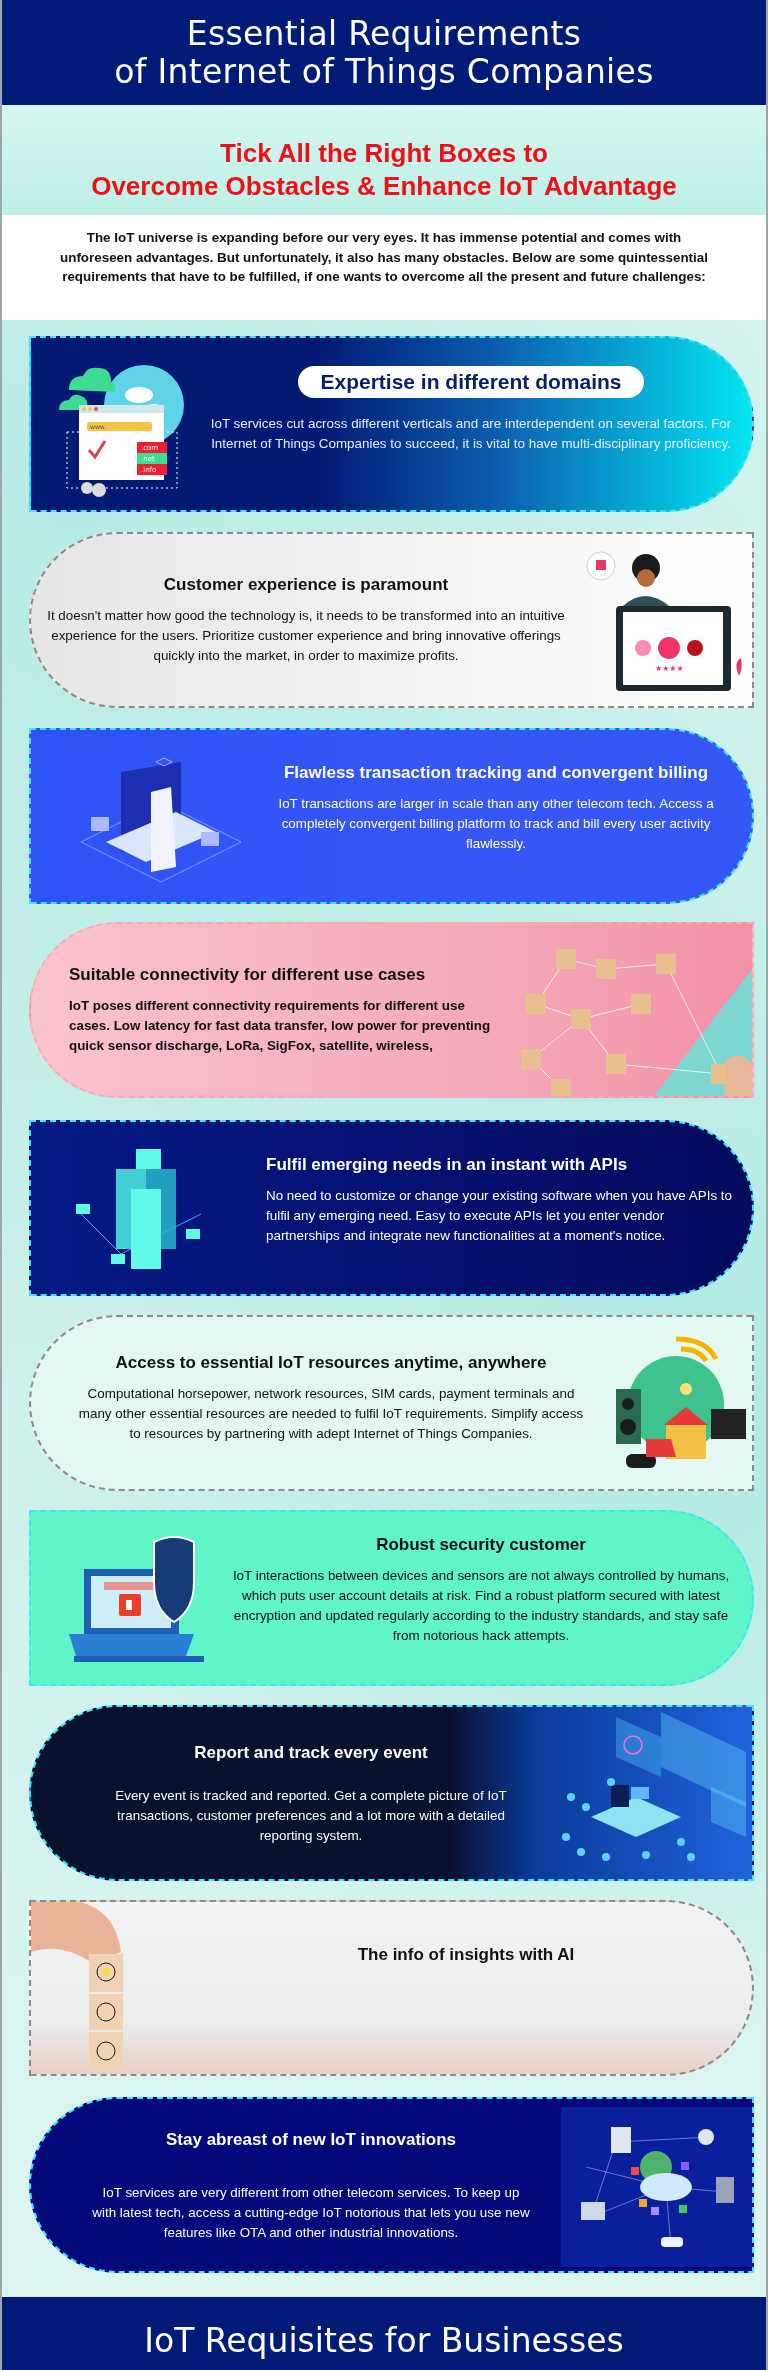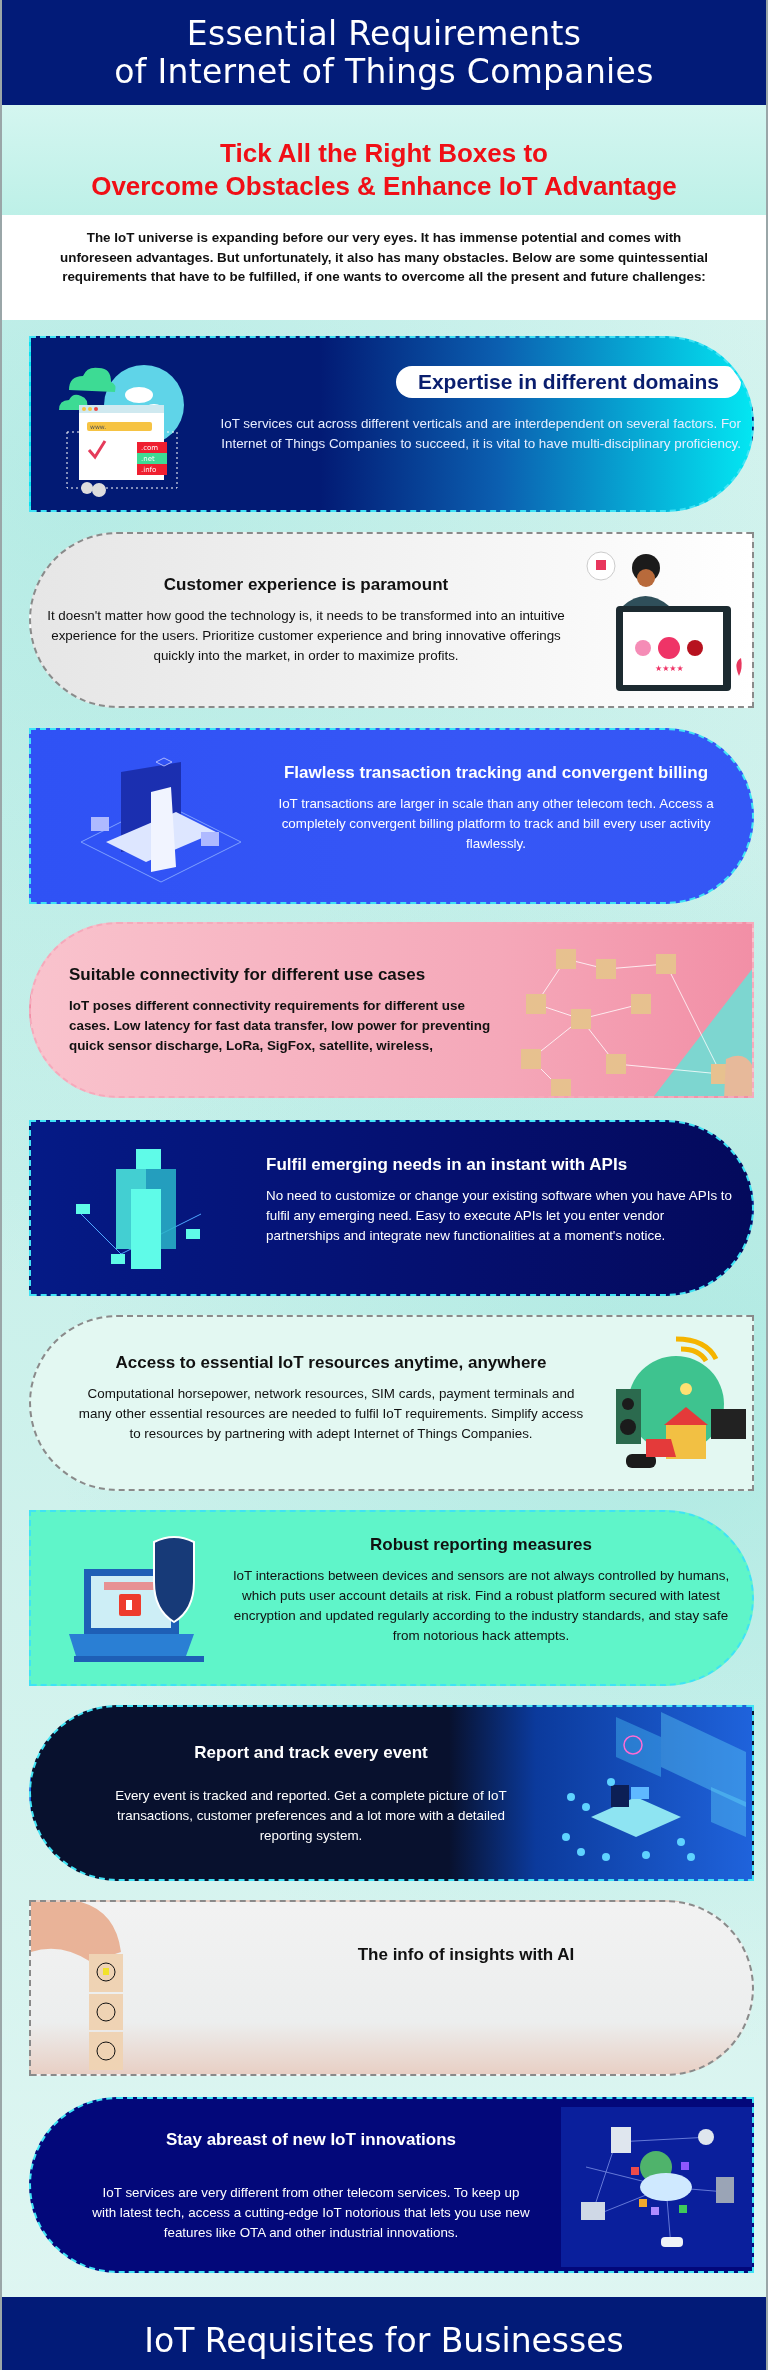--- a/index.html
+++ b/index.html
@@ -123,21 +123,21 @@
         <rect x="88" y="103" width="30" height="11" fill="#3ddb94"></rect>
         <rect x="88" y="114" width="30" height="11" fill="#ef1f30"></rect>
         <text x="92" y="100" font-size="7" fill="#fff" font-family="DejaVu Sans, sans-serif">.com</text>
         <text x="92" y="111" font-size="7" fill="#fff" font-family="DejaVu Sans, sans-serif">.net</text>
         <text x="92" y="122" font-size="7" fill="#fff" font-family="DejaVu Sans, sans-serif">.info</text>
         <rect x="18" y="82" width="110" height="56" fill="none" stroke="#fff" stroke-dasharray="2 3"></rect>
         <circle cx="38" cy="138" r="6" fill="#ddd"></circle>
           <circle cx="50" cy="140" r="7" fill="#ddd"></circle>
       </svg>
     </div>
-    <div class="txt" style="left:170px; width:540px; top:28px;text-align:right;">
+    <div class="txt" style="left:170px; width:540px; top:28px;">
       <div class="pill">Expertise in different domains</div>
       <div class="body">IoT services cut across different verticals and are interdependent on several factors. For Internet of Things Companies to succeed, it is vital to have multi-disciplinary proficiency.</div>
     </div>
   </div>
 
   <div class="card l dash-grey c2">
     <div class="txt" style="left:15px; width:520px; top:40px;">
       <div class="title">Customer experience is paramount</div>
       <div class="body">It doesn't matter how good the technology is, it needs to be transformed into an intuitive experience for the users. Prioritize customer experience and bring innovative offerings quickly into the market, in order to maximize profits.</div>
     </div>
@@ -263,21 +263,21 @@
         <rect x="42" y="52" width="80" height="52" fill="#cdeef6"></rect>
         <rect x="55" y="58" width="50" height="8" fill="#f26a6a" opacity="0.7"></rect>
         <rect x="70" y="70" width="22" height="22" rx="2" fill="#ee3b2c"></rect>
         <rect x="77" y="76" width="6" height="10" fill="#fff"></rect>
         <path d="M20 110 l125 0 l-8 22 l-110 0 z" fill="#2a7fd4"></path>
         <path d="M25 132 l130 0 l0 6 l-130 0 z" fill="#1e5fb6"></path>
         <path d="M105 18 q20 -10 40 0 l0 40 q0 28 -20 40 q-20 -12 -20 -40 z" fill="#173a78" stroke="#fff" stroke-width="2"></path>
       </svg>
     </div>
     <div class="txt" style="left:200px; width:500px; top:22px;">
-      <div class="title">Robust reporting measures</div>
+      <div class="title">Robust security customer</div>
       <div class="body">IoT interactions between devices and sensors are not always controlled by humans, which puts user account details at risk. Find a robust platform secured with latest encryption and updated regularly according to the industry standards, and stay safe from notorious hack attempts.</div>
     </div>
   </div>
 
   <div class="card l dash-cyan c8">
     <div class="txt" style="left:60px; width:440px; top:35px;">
       <div class="title" style="margin-bottom:22px;">Report and track every event</div>
       <div class="body">Every event is tracked and reported. Get a complete picture of IoT transactions, customer preferences and a lot more with a detailed reporting system.</div>
     </div>
     <div class="illus" style="left:520px; width:205px; height:172px; top:0;">

